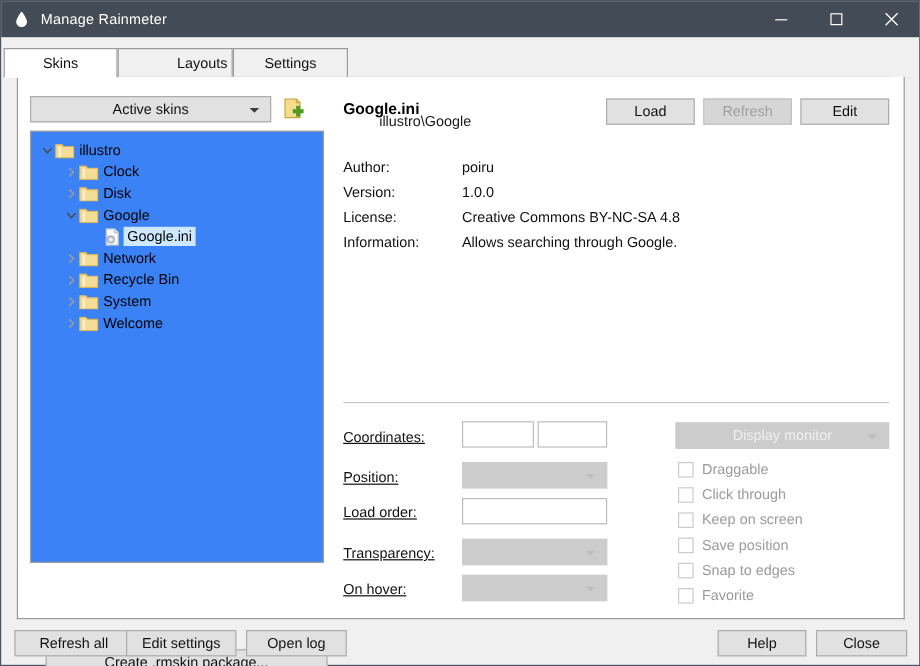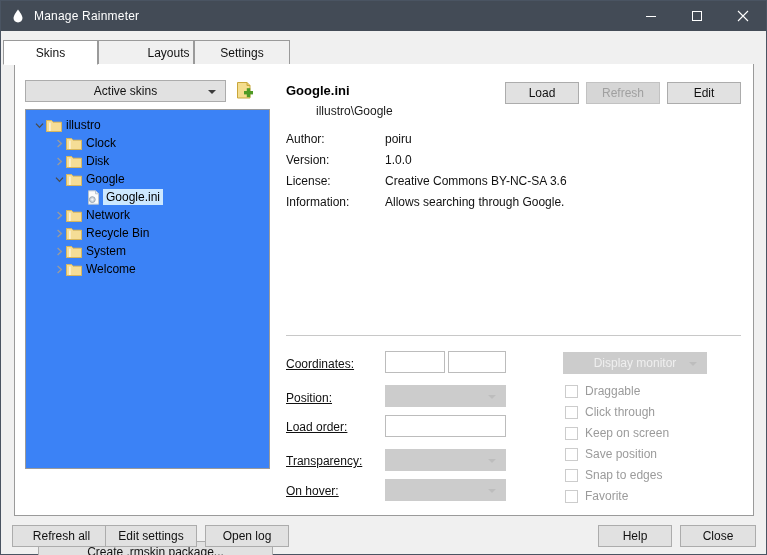--- a/index.html
+++ b/index.html
@@ -204,21 +204,21 @@
   
   .skin-title {
     position: absolute;
     left: 285px; top: 82px;
     font-size: 13px;
     font-weight: bold;
     color: #000;
   }
   .skin-path {
     position: absolute;
-    left: 285px; top: 103px;
+    left: 285px; top: 93px;
     font-size: 12px;
     color: #1a1a1a;
     padding-left: 30px;
   }
   .action-btn { position: absolute; top: 81px; height: 22px; }
   .btn-load    { left: 504px; width: 74px; }
   .btn-refresh { left: 585px; width: 74px; }
   .btn-edit    { left: 666px; width: 74px; }
 
   
@@ -276,21 +276,21 @@
     right: 9px; top: 9px;
     width: 0; height: 0;
     border-left: 4px solid transparent;
     border-right: 4px solid transparent;
     border-top: 4px solid #bdbdbd;
   }
 
   .monitor-dd {
     position: absolute;
     left: 562px; top: 351px;
-    width: 144px;
+    width: 178px;
     height: 22px;
     box-sizing: border-box;
     background: #cccccc;
     border: 1px solid #cccccc;
     display: flex;
     align-items: center;
     justify-content: center;
     font-size: 12px;
     color: #efefef;
   }
@@ -525,21 +525,21 @@
   </div>
   <div class="btn action-btn btn-edit">
     <span>Edit</span>
   </div>
 
   <div class="meta-label" style="top:131px">Author:</div>
   <div class="meta-value" style="top:131px">poiru</div>
   <div class="meta-label" style="top:152px">Version:</div>
   <div class="meta-value" style="top:152px">1.0.0</div>
   <div class="meta-label" style="top:173px">License:</div>
-  <div class="meta-value" style="top:173px">Creative Commons BY-NC-SA 3.6</div>
+  <div class="meta-value" style="top:173px">Creative Commons BY-NC-SA 4.8</div>
   <div class="meta-label" style="top:194px">Information:</div>
   <div class="meta-value" style="top:194px">Allows searching through Google.</div>
 
   <div class="separator"></div>
 
   <div class="set-label" style="top:356px">Coordinates:</div>
   <div class="set-label" style="top:390px">Position:</div>
   <div class="set-label" style="top:419px">Load order:</div>
   <div class="set-label" style="top:453px">Transparency:</div>
   <div class="set-label" style="top:483px">On hover:</div>

